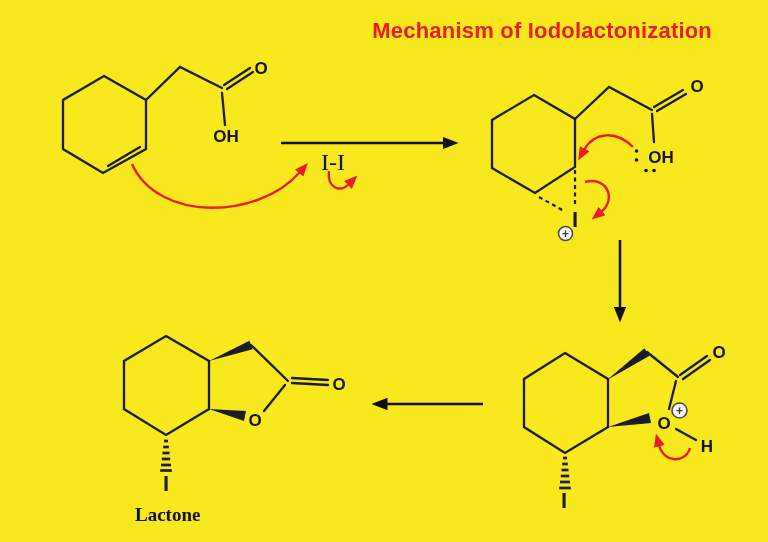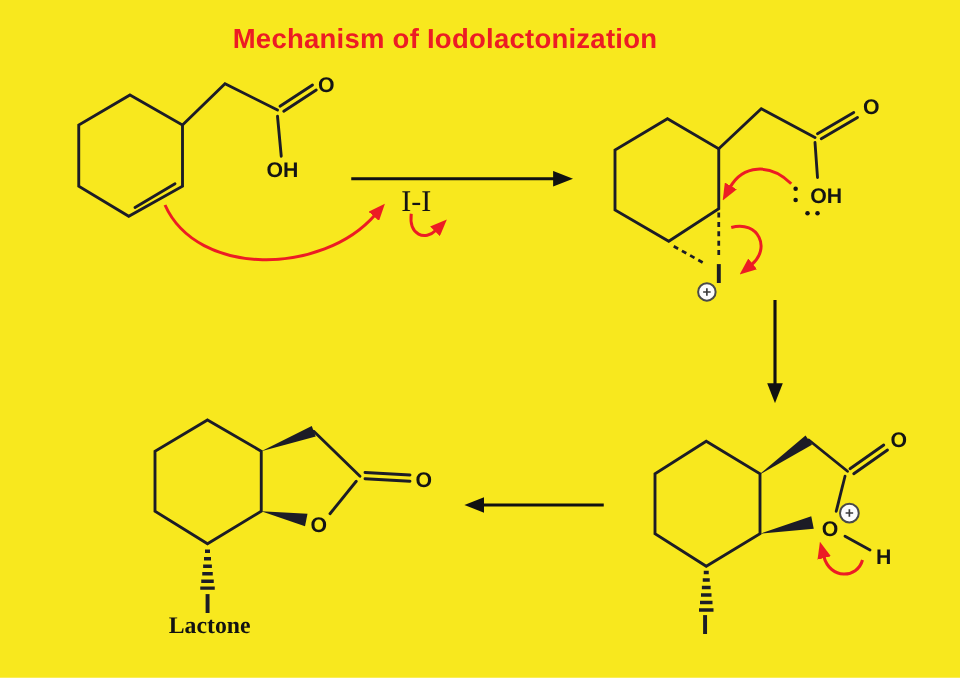--- a/index.html
+++ b/index.html
@@ -8,36 +8,36 @@
     width: 768px;
     height: 542px;
     background: #F8E81E;
     overflow: hidden;
     font-family: "Liberation Sans", sans-serif;
   }
   .title {
     position: absolute;
     left: 0; top: 18px;
     width: 712px;
-    text-align: center;
+    text-align: right;
     font-size: 22px;
     font-weight: 700;
     color: #EC1C24;
     letter-spacing: 0.2px;
   }
   .watermark {
     position: absolute;
     left: 220px; top: 276px;
     font-size: 17px;
     font-weight: 700;
     color: #EC1C24;
   }
   .product-label {
     position: absolute;
-    left: 135px; top: 490px;
+    left: 135px; top: 504px;
     font-family: "Liberation Serif", serif;
     font-size: 19px;
     font-weight: 700;
     color: #121212;
   }
   svg.scheme { position: absolute; left: 0; top: 0; }
   .bond   { stroke: #1C1C26; stroke-width: 2.3; fill: none; stroke-linecap: round; }
   .dashb  { stroke: #1C1C26; stroke-width: 2.2; fill: none; stroke-dasharray: 4 3.5; stroke-linecap: butt; }
   .wedge  { fill: #1C1C26; stroke: none; }
   .hash   { stroke: #1C1C26; stroke-width: 2.7; stroke-linecap: butt; }

